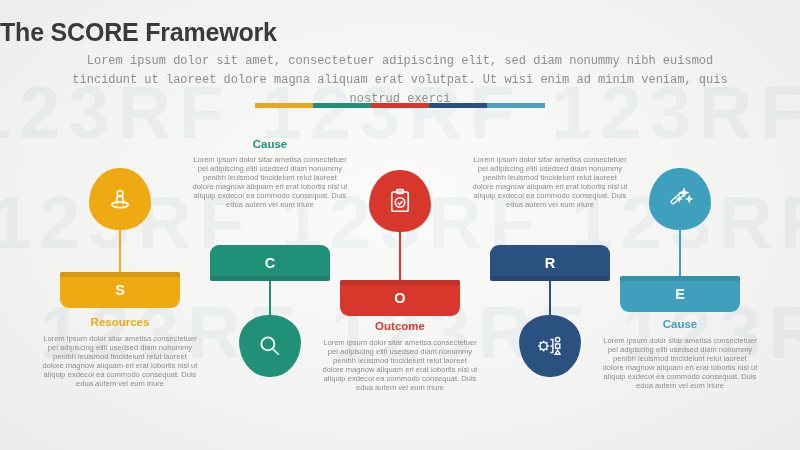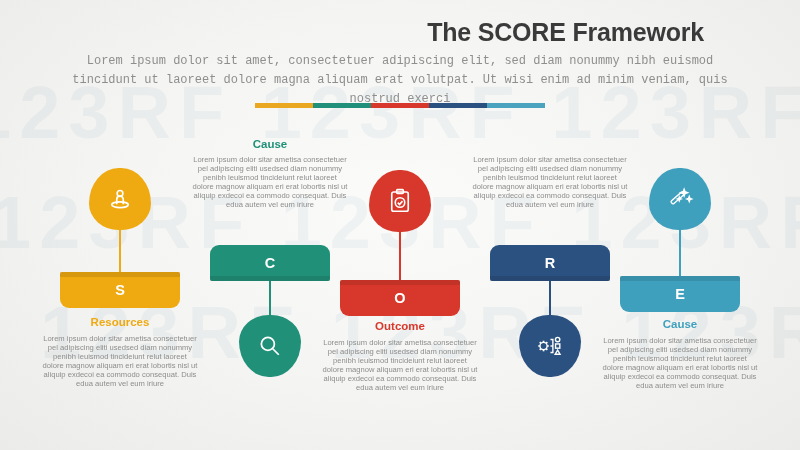--- a/index.html
+++ b/index.html
@@ -22,21 +22,21 @@
     width: 800px; height: 450px;
     background:
       radial-gradient(ellipse at 50% 45%, #fbfbfa 0%, #f4f4f2 55%, #ebebe9 100%);
   }
 
   
   #title {
     position: absolute;
     left: 0; top: 18px;
     width: 704px;
-    text-align: right;
+    text-align: left;
     font-size: 25px;
     font-weight: bold;
     color: #3a3a3a;
     letter-spacing: -0.2px;
   }
 
   #subtitle {
     position: absolute;
     left: 55px; top: 52px;
     width: 690px;

